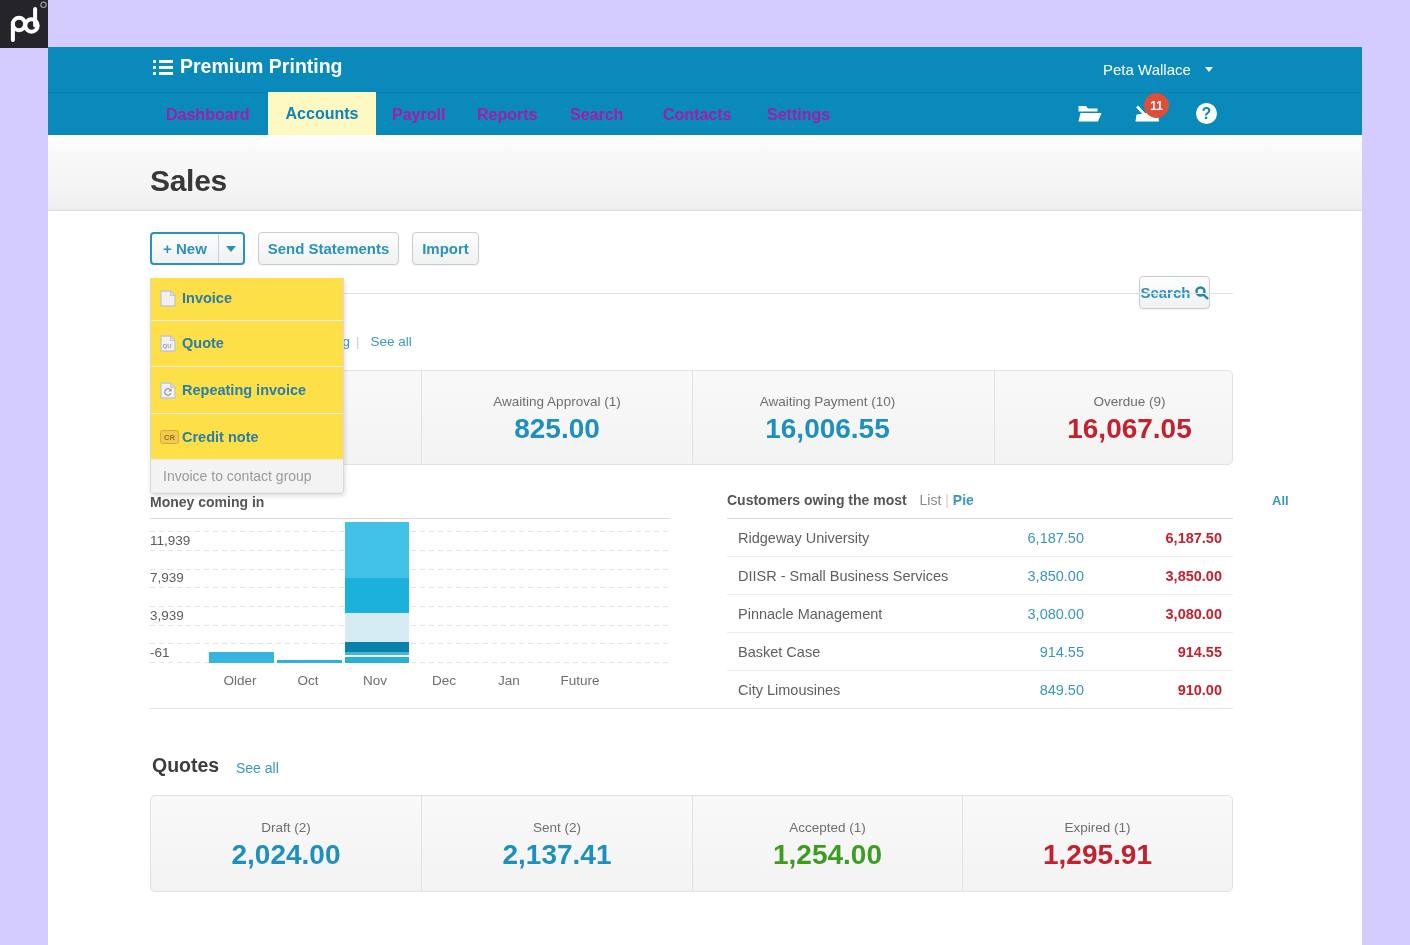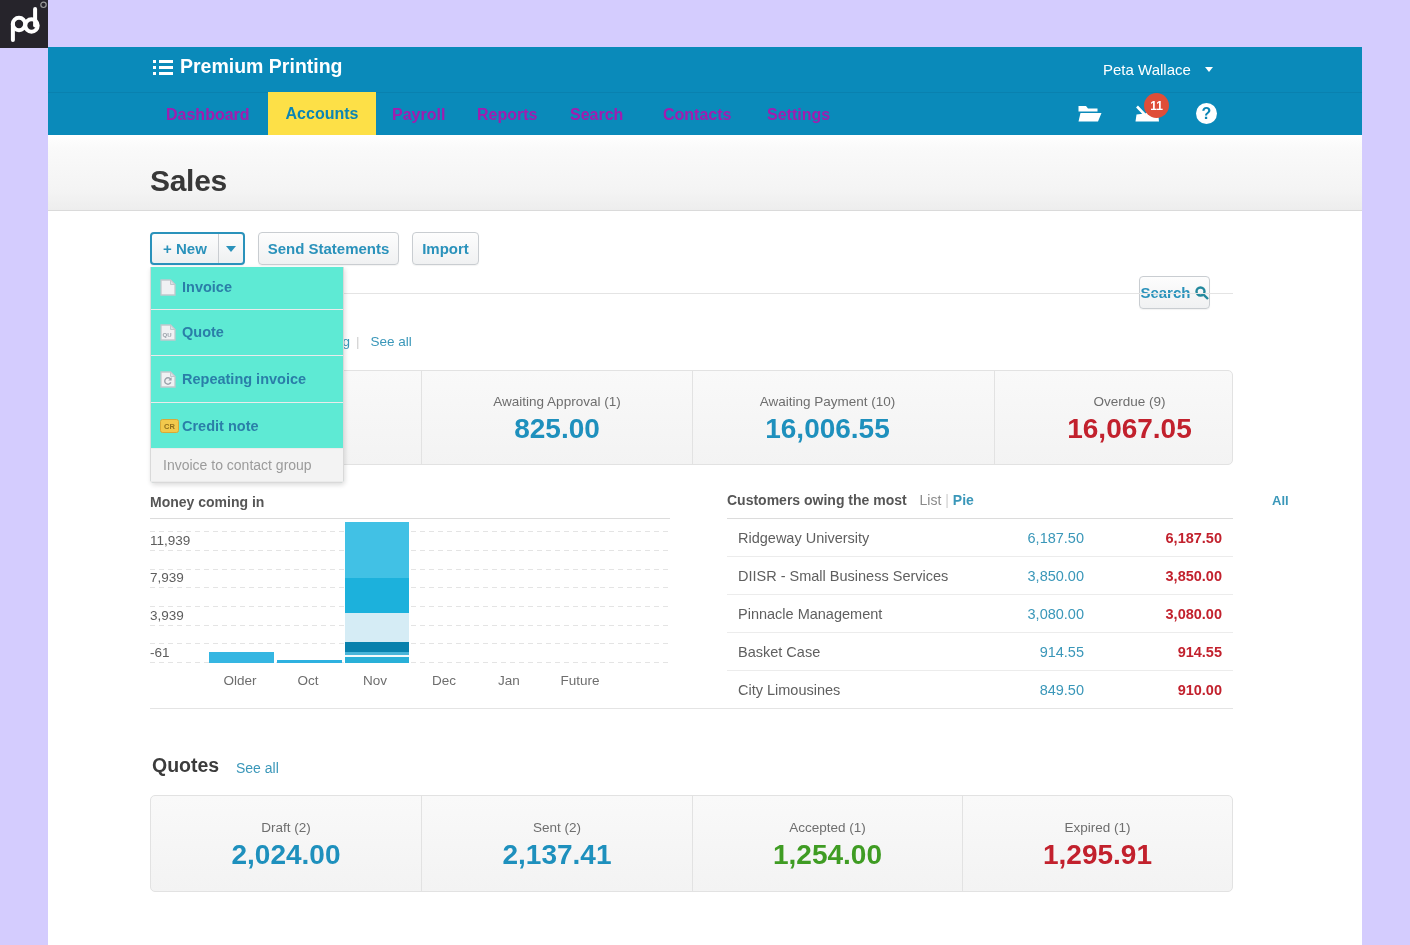--- a/index.html
+++ b/index.html
@@ -14,21 +14,21 @@
   .page { left:48px; top:47px; width:1314px; height:898px; background:#fff; }
 
   
   .bluehead { left:48px; top:47px; width:1314px; height:88px; background:#0a8aba; }
   .bluehead .divline { position:absolute; left:0; top:45px; width:100%; height:1px; background:rgba(0,0,0,0.06); }
   .brand { left:180px; top:55px; color:#fff; font-size:19.5px; font-weight:bold; }
   .brandicon { left:153px; top:59px; }
   .peta { left:1103px; top:61px; color:#fff; font-size:15px; }
   .petacaret { left:1205px; top:67px; width:0; height:0; border-left:4.5px solid transparent; border-right:4.5px solid transparent; border-top:5.5px solid #fff; }
   .navitem { position:absolute; color:#a21caf; font-size:16px; font-weight:bold; white-space:nowrap; }
-  .tab-active { width:108px; height:43px; background:#fde047; text-align:center; }
+  .tab-active { width:108px; height:43px; background:#fef9c3; text-align:center; }
   .tab-active span { color:#0a85b5; font-size:16px; font-weight:bold; line-height:43px; }
 
   
   .salesband { left:48px; top:135px; width:1314px; height:76px; background:linear-gradient(#ffffff 0,#fafafa 12px,#f4f4f4 55px,#ededed 100%); border-bottom:1px solid #dadada; }
   .salestitle { left:150px; top:164px; font-size:30px; font-weight:bold; color:#383838; letter-spacing:-0.3px; }
 
   
   .btn { position:absolute; top:232px; height:33px; border:1px solid #c9cdd1; border-radius:4px; background:linear-gradient(#fdfdfd,#f0f1f2); color:#2a92bb; font-size:15px; font-weight:bold; text-align:center; box-shadow:0 1px 1px rgba(0,0,0,0.05); }
   .btnnew { left:150px; width:95px; border:2px solid #2a92bb; border-radius:4px; background:linear-gradient(#fdfdfd,#eef0f1); }
   .btnnew .main { position:absolute; left:0; top:0; width:66px; height:29px; line-height:29px; }
@@ -68,21 +68,21 @@
   .cname { position:absolute; left:11px; top:11px; color:#5f5f5f; }
   .cval1 { position:absolute; right:149px; top:11px; color:#3a97b9; }
   .cval2 { position:absolute; right:11px; top:11px; color:#c2212d; font-weight:bold; }
 
   .hr2 { left:150px; top:708px; width:1083px; height:1px; background:#e4e4e4; }
 
   .quotestitle { left:152px; top:754px; font-size:19.5px; font-weight:bold; color:#3c3c3c; }
   .quoteseeall { left:236px; top:760px; font-size:14px; }
 
   
-  .menu { left:150px; top:267px; width:194px; background:#5eead4; border:1px solid #d9d9d9; border-top:none; border-radius:0 0 4px 4px; box-shadow:1px 2px 5px rgba(0,0,0,0.14); z-index:50; }
+  .menu { left:150px; top:278px; width:194px; background:#fde047; border:1px solid #d9d9d9; border-top:none; border-radius:0 0 4px 4px; box-shadow:1px 2px 5px rgba(0,0,0,0.14); z-index:50; }
   .mitem { position:relative; border-bottom:1px solid #ebebeb; }
   .mitem .txt { position:absolute; left:31px; font-size:14.5px; font-weight:bold; color:#2a7ea8; }
   .mitem .ic { position:absolute; left:9px; }
   .mgray { position:relative; height:33px; background:#f3f3f3; border-bottom:1px solid #ebebeb; }
   .mgray .txt { position:absolute; left:12px; top:8px; font-size:14px; color:#9b9b9b; font-weight:normal; }
   .madd { position:relative; height:46px; }
   .madd .txt { position:absolute; left:12px; top:14px; font-size:14px; color:#2a7ea8; }
 </style>
 </head>
 <body>

